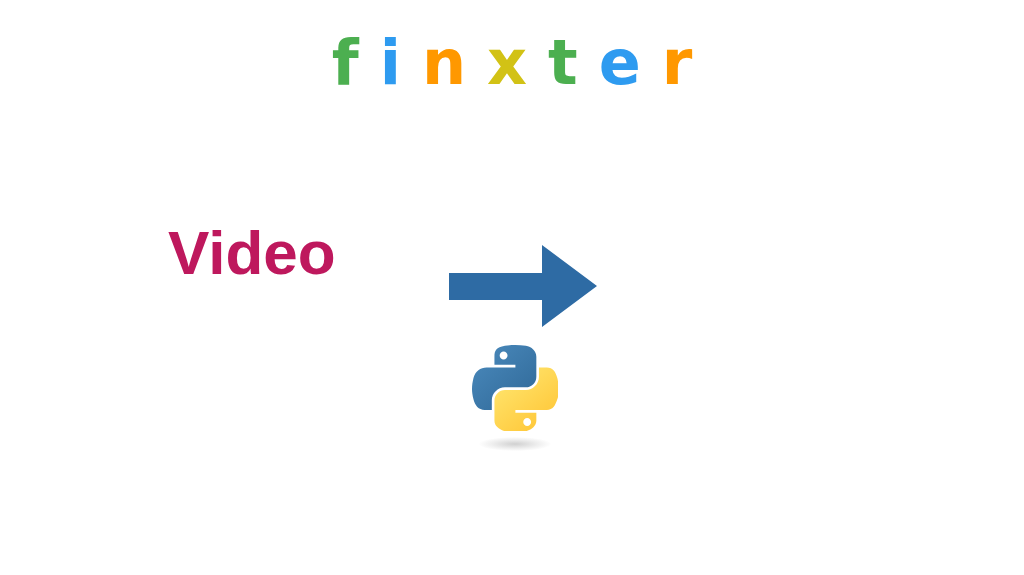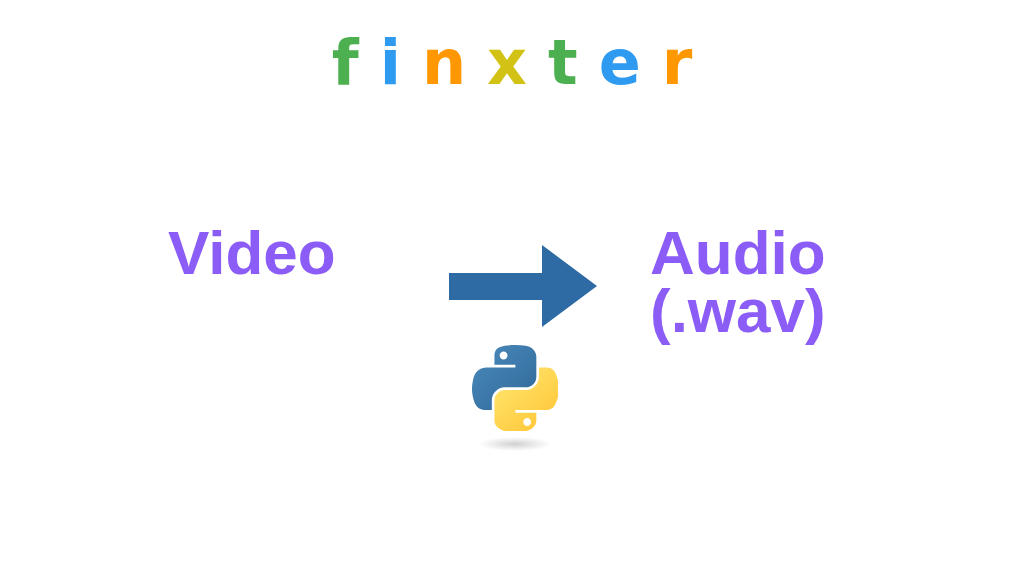--- a/index.html
+++ b/index.html
@@ -33,21 +33,21 @@
   }
   .logo-letter { display: inline-block; }
 
   
   .label {
     position: absolute;
     font-family: "Liberation Sans", sans-serif;
     font-weight: bold;
     font-size: 62px;
     line-height: 0.93;
-    color: #8b5cf6;
+    color: #be185d;
     white-space: nowrap;
   }
   .label-video { left: 168px; top: 224px; }
   .label-audio { left: 650px; top: 224px; }
 
   
   .arrow-wrap {
     position: absolute;
     left: 449px;
     top: 245px;
@@ -92,24 +92,20 @@
   <div class="label label-video">
     <div>Video</div>
   </div>
 
   <div class="arrow-wrap">
     <svg width="148" height="82" viewBox="0 0 148 82" xmlns="http://www.w3.org/2000/svg">
       <polygon points="0,28 93,28 93,0 148,41 93,82 93,55 0,55" fill="#2E6BA4"></polygon>
     </svg>
   </div>
 
-  <div class="label label-audio">
-    <div>Audio</div>
-    <div>(.wav)</div>
-  </div>
 
   <div class="python-wrap">
     <svg width="86" height="86" viewBox="0 0 110 110" xmlns="http://www.w3.org/2000/svg">
       <defs>
         <linearGradient id="pyBlue" x1="0%" y1="0%" x2="90%" y2="100%">
           <stop offset="0" stop-color="#4B8BBE"></stop>
           <stop offset="1" stop-color="#306998"></stop>
         </linearGradient>
         <linearGradient id="pyYellow" x1="10%" y1="0%" x2="90%" y2="100%">
           <stop offset="0" stop-color="#FFE873"></stop>

